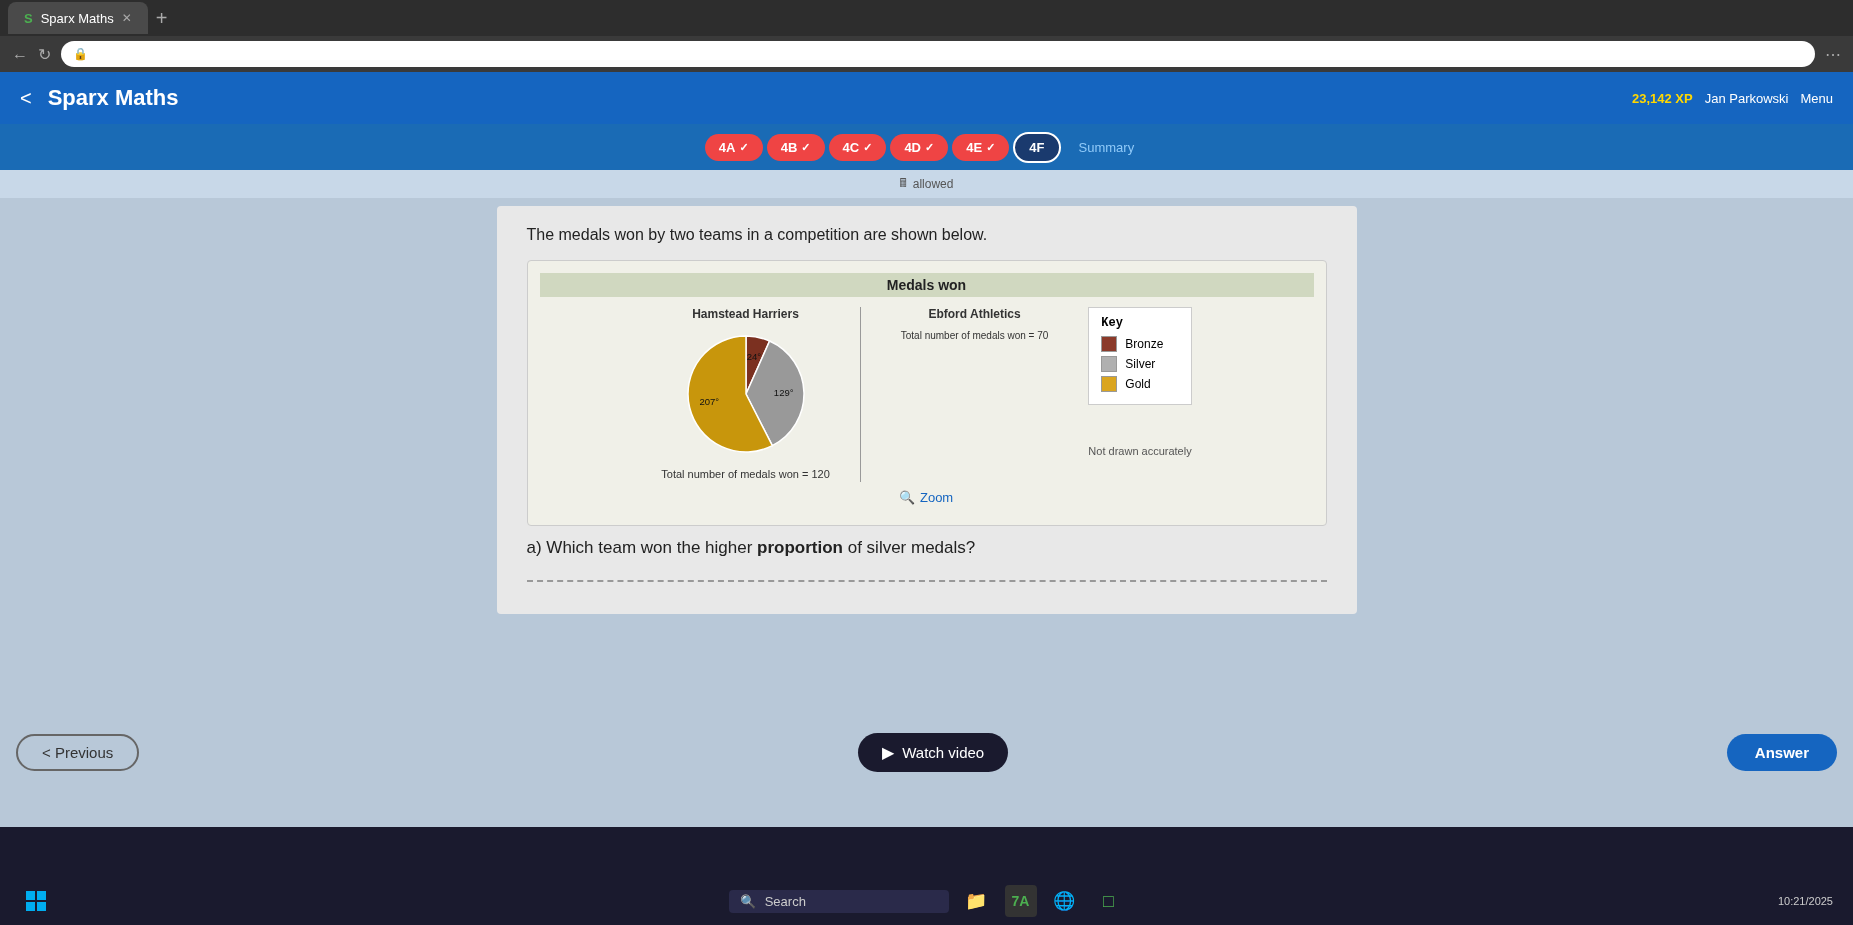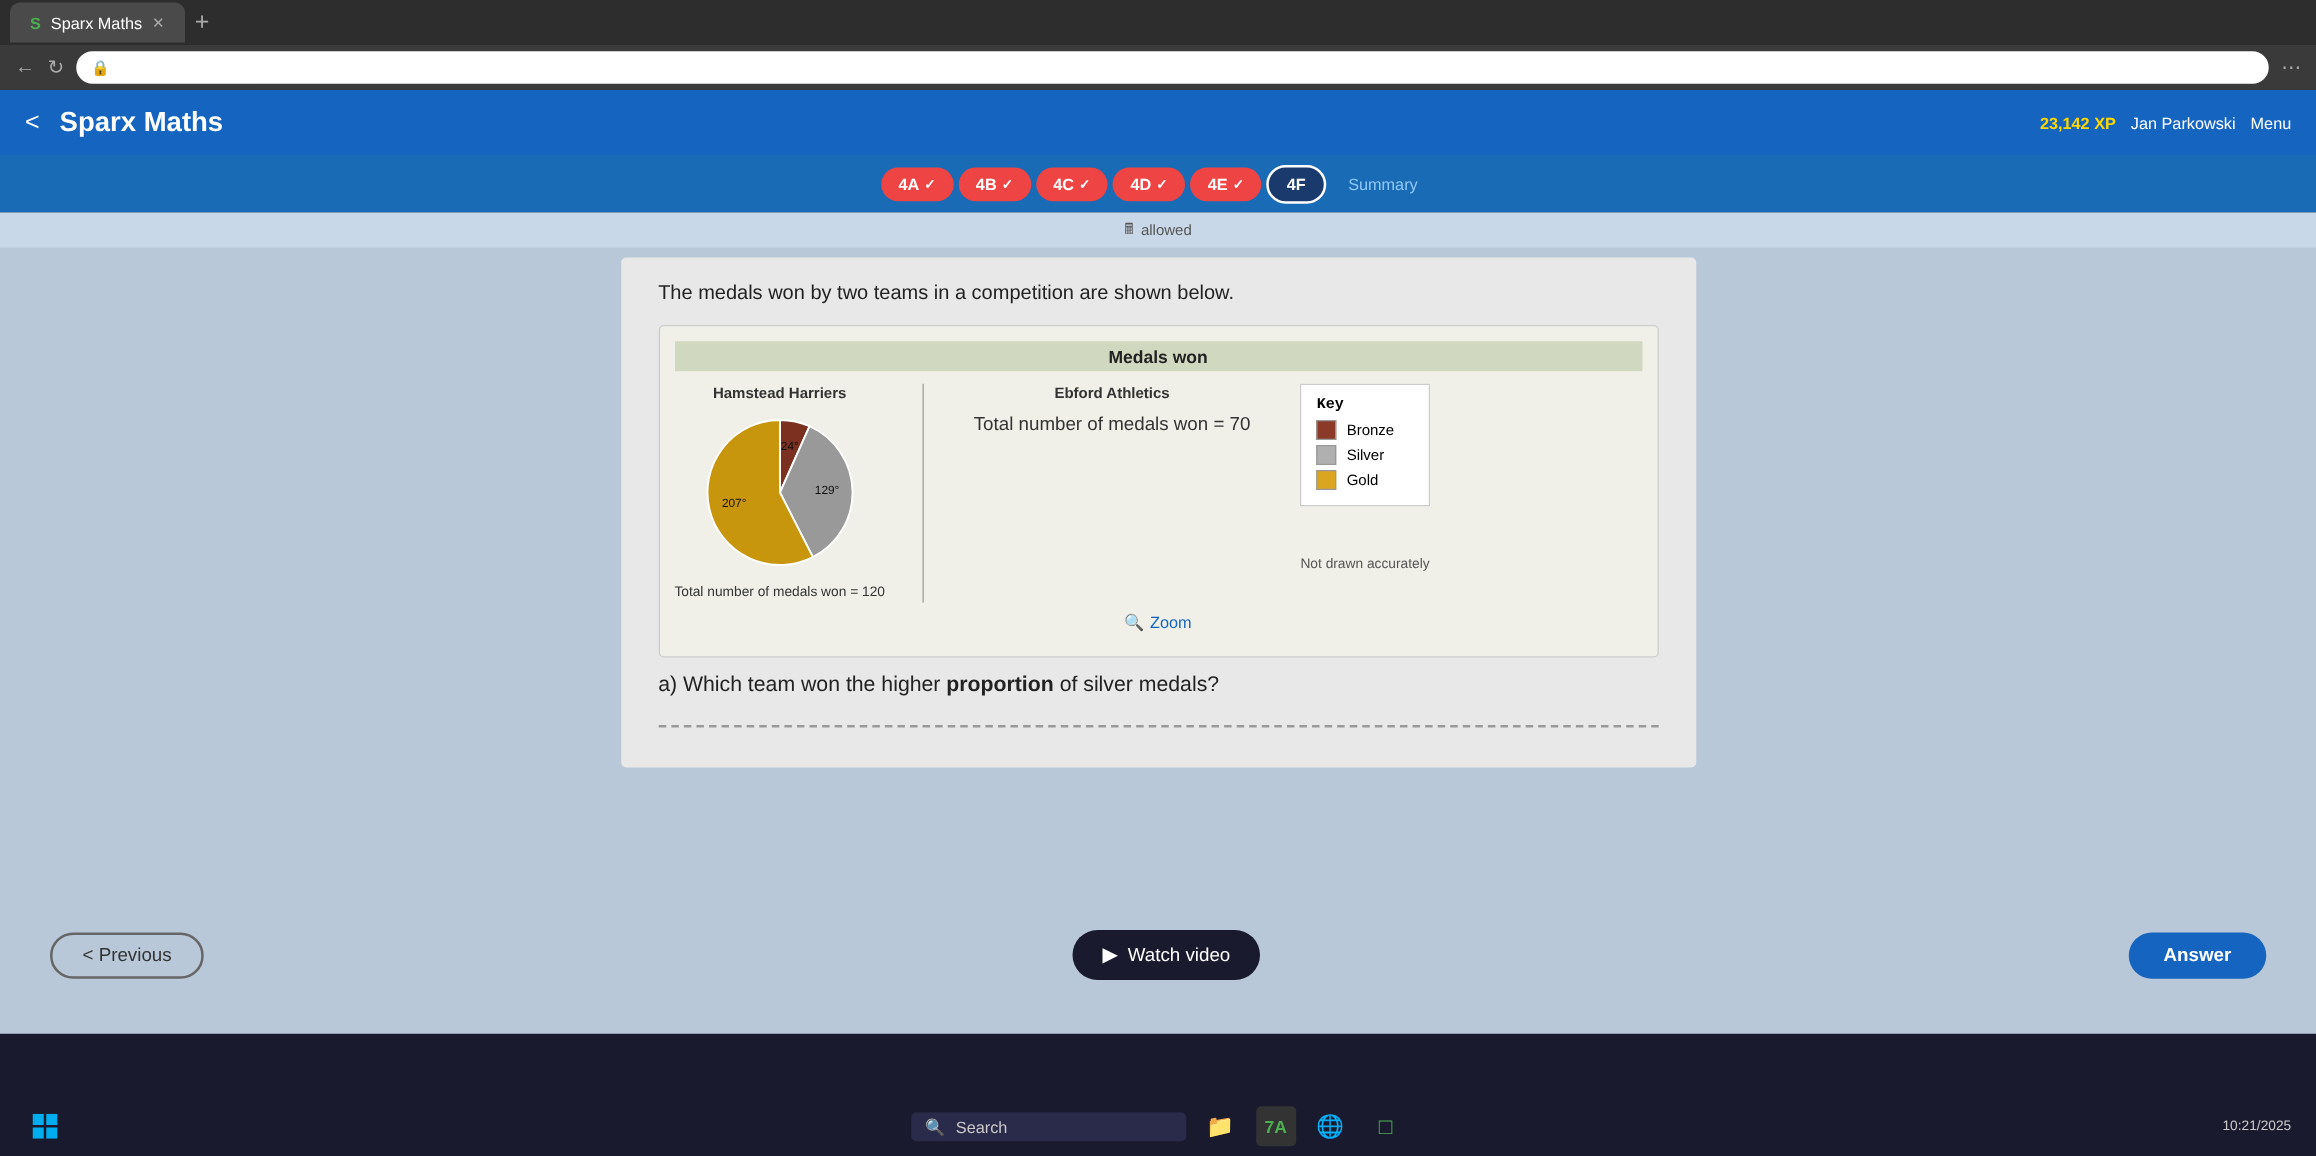--- a/index.html
+++ b/index.html
@@ -191,20 +191,21 @@
       font-weight: bold;
       color: #222;
       margin-bottom: 10px;
       background: #d0d8c0;
       padding: 4px;
     }
     .chart-body {
       display: flex;
       align-items: flex-start;
       gap: 20px;
+      justify-content: center;
     }
     .pie-section {
       display: flex;
       flex-direction: column;
       align-items: center;
       gap: 8px;
     }
     .pie-label {
       font-size: 12px;
       font-weight: bold;
@@ -471,21 +472,21 @@
           </div>
           <div class="pie-info" style="font-size:11px; color:#333; line-height:1.4;">
             <span>Total number of medals won = 120</span>
           </div>
         </div>
 
         <div class="divider-line"></div>
 
         <div class="pie-section" style="margin-left: 10px;">
           <div class="pie-label">Ebford Athletics</div>
-          <div class="pie-info" style="font-size:15px; color:#333; line-height:1.4;">
+          <div class="pie-info" style="font-size:10px; color:#333; line-height:1.4;">
             <span>Total number of medals won = 70</span>
           </div>
         </div>
 
         <div style="margin-left: 20px; display: flex; flex-direction: column; justify-content: flex-start; gap: 10px;">
           <div class="key-box">
             <div class="key-title">Key</div>
             <div class="key-item">
               <div class="key-color" style="background: #8B3A2A;"></div>
               <span>Bronze</span>
@@ -512,21 +513,21 @@
     </div>
 
     <p class="question-text">
       a) Which team won the higher <strong>proportion</strong> of silver medals?
     </p>
 
     <div style="border-bottom: 2px dashed #999; margin: 8px 0 12px 0; height: 16px; width: 100%;"></div>
 
   </div>
 
-  <div style="position: absolute; bottom: 43px; left: 0; right: 0; display: flex; align-items: center; justify-content: space-between; padding: 0 40px;">
+  <div style="position: absolute; bottom: 55px; left: 0; right: 0; display: flex; align-items: center; justify-content: space-between; padding: 0 16px;">
     <button class="prev-btn">&lt; Previous</button>
     <button class="watch-video-btn">
       <span class="video-icon">▶</span>
       <span>Watch video</span>
     </button>
     <button class="answer-btn">Answer</button>
   </div>
 
 </div>
 

